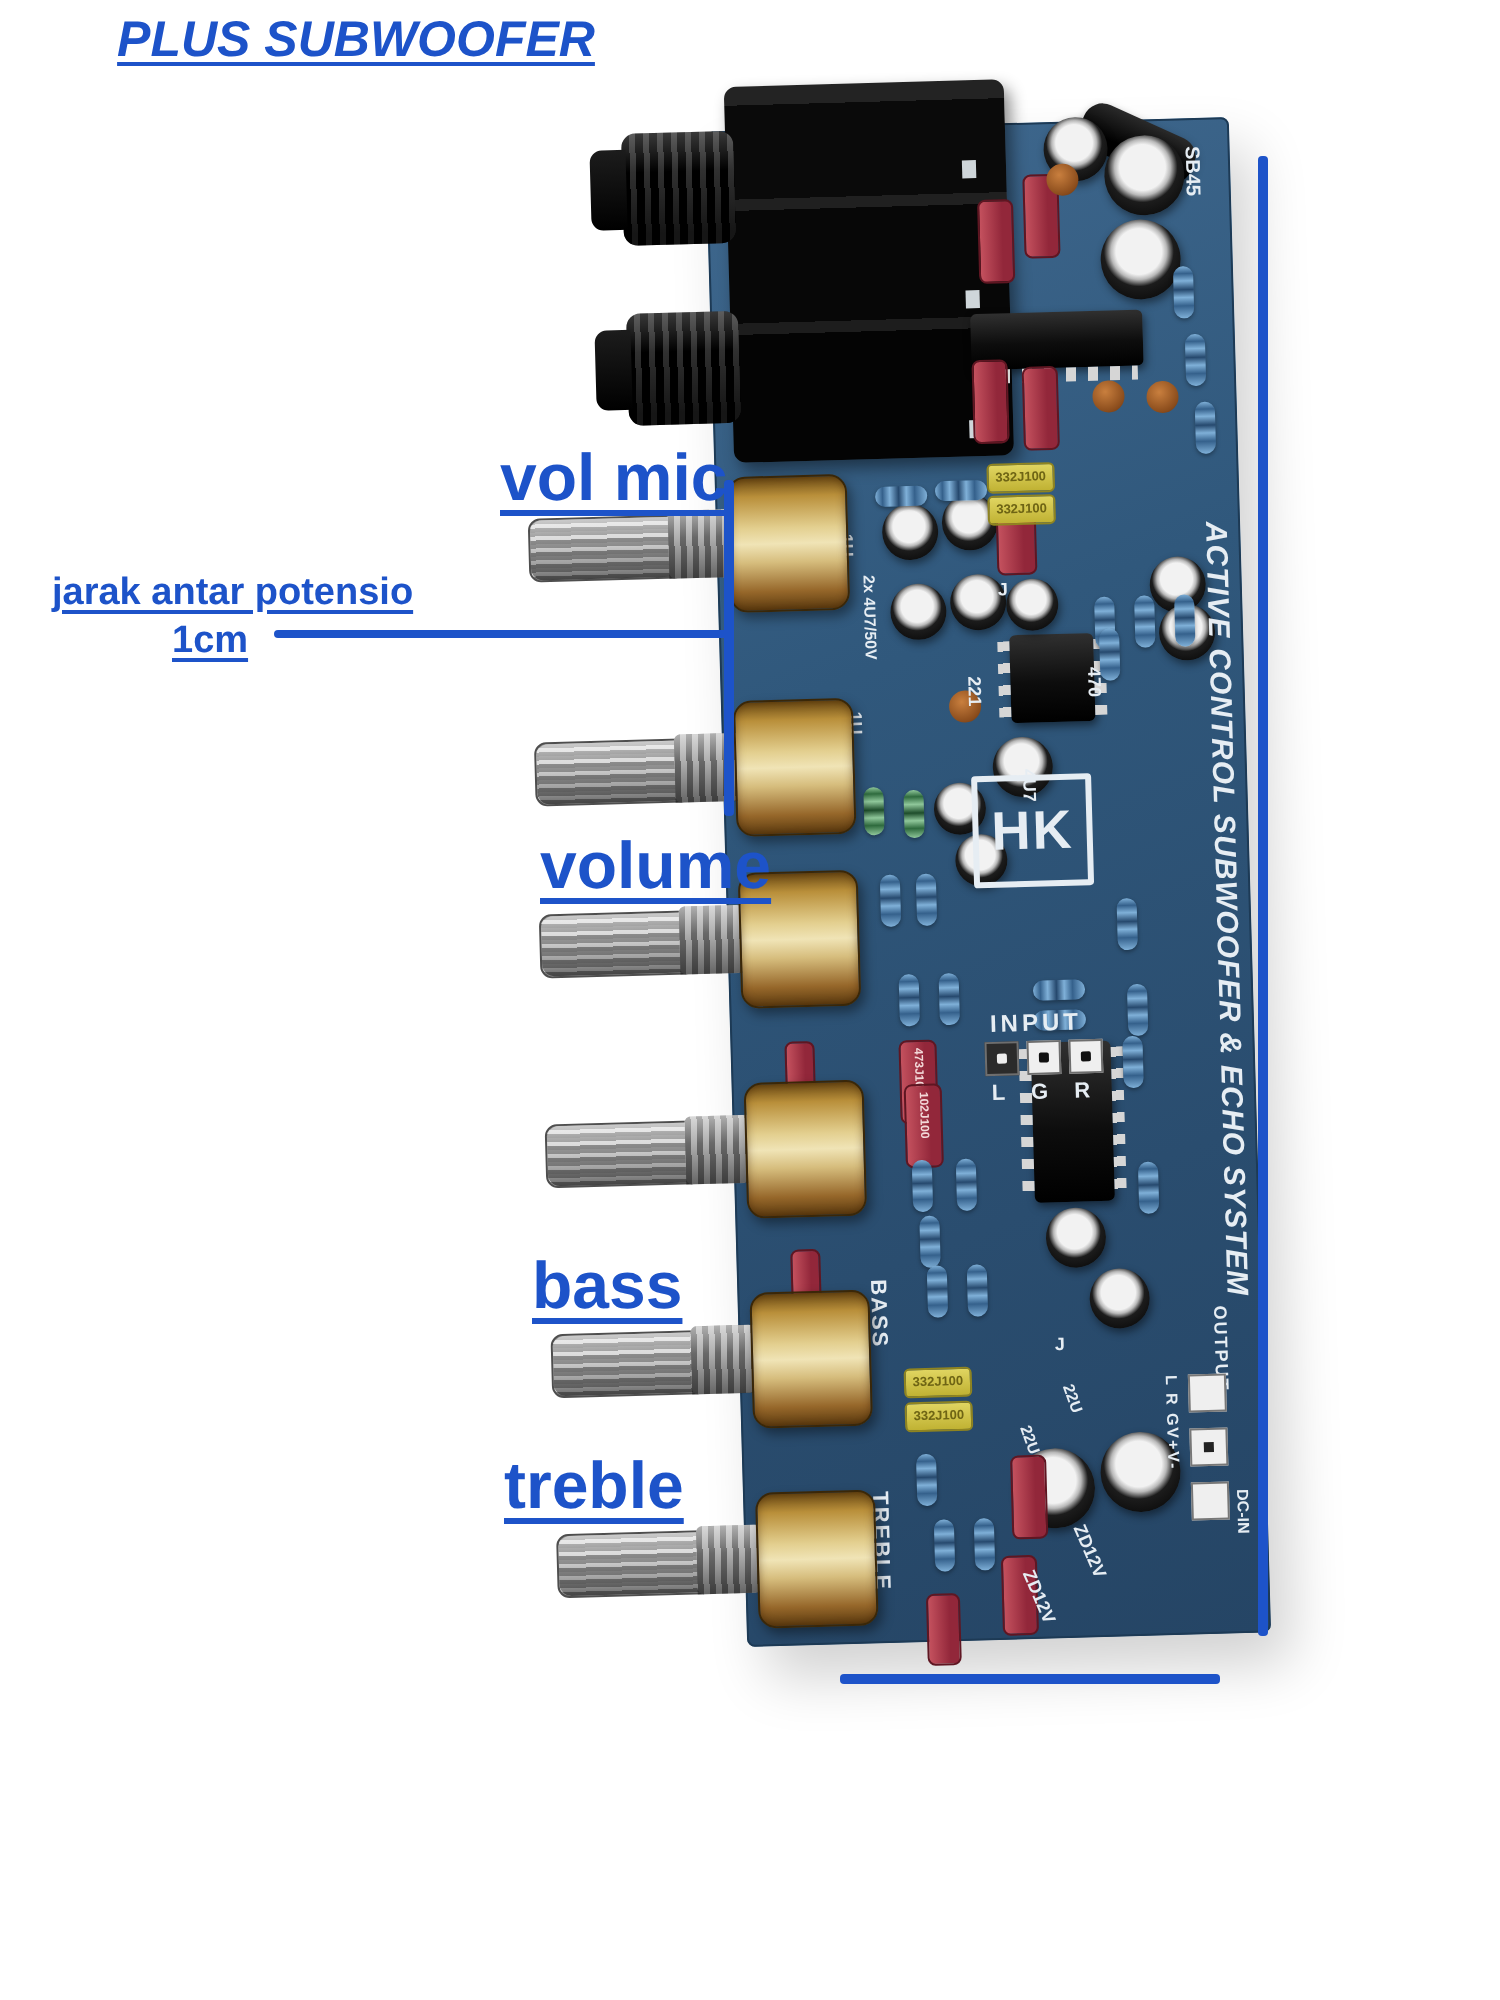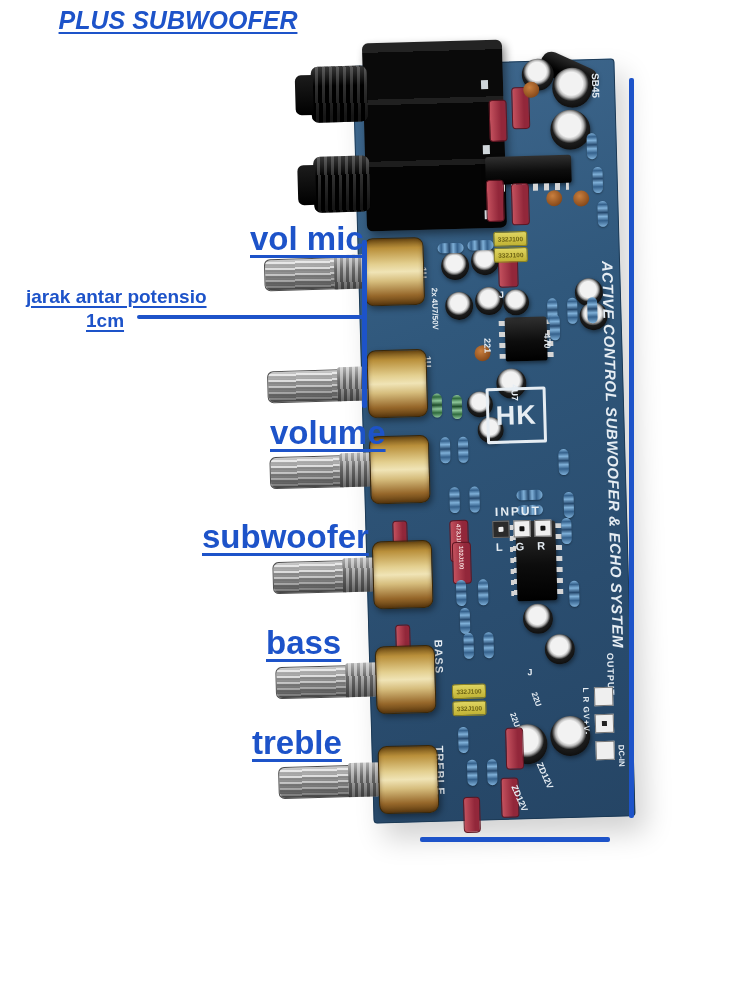--- a/index.html
+++ b/index.html
@@ -270,21 +270,20 @@
       <div class="res g" style="left: 70px; top: 330px; width: 10px; height: 24px;"></div>
       <div class="res g" style="left: 90px; top: 332px; width: 10px; height: 24px;"></div>
       <div class="res h" style="left: 152px; top: 429px; width: 26px; height: 10px;"></div>
       <div class="res h" style="left: 152px; top: 444px; width: 26px; height: 10px;"></div>
       <div class="res h" style="left: 80px; top: 180px; width: 26px; height: 10px;"></div>
       <div class="res h" style="left: 110px; top: 178px; width: 26px; height: 10px;"></div>
     </div>
 
   <div class="callout" style="left:250px;top:220px;">vol mic</div>
   <div class="callout" style="left:252px;top:414px;margin-left:18px;">volume</div>
-  <div class="callout" style="left:202px;top:518px;">subwoofer</div>
   <div class="callout" style="left:266px;top:624px;">bass</div>
   <div class="callout" style="left:252px;top:724px;">treble</div>
 
   <div class="note" style="left:26px;top:286px;">jarak antar potensio</div>
   <div class="note" style="left:86px;top:310px;">1cm</div>
   <div class="bluebar" style="left:137px;top:315px;width:228px;height:4px;"></div>
   <div class="bluebar" style="left:362px;top:240px;width:5px;height:168px;"></div>
   <div class="bluebar" style="left:629px;top:78px;width:5px;height:740px;"></div>
   <div class="bluebar" style="left:420px;top:837px;width:190px;height:5px;"></div>
 </div>

